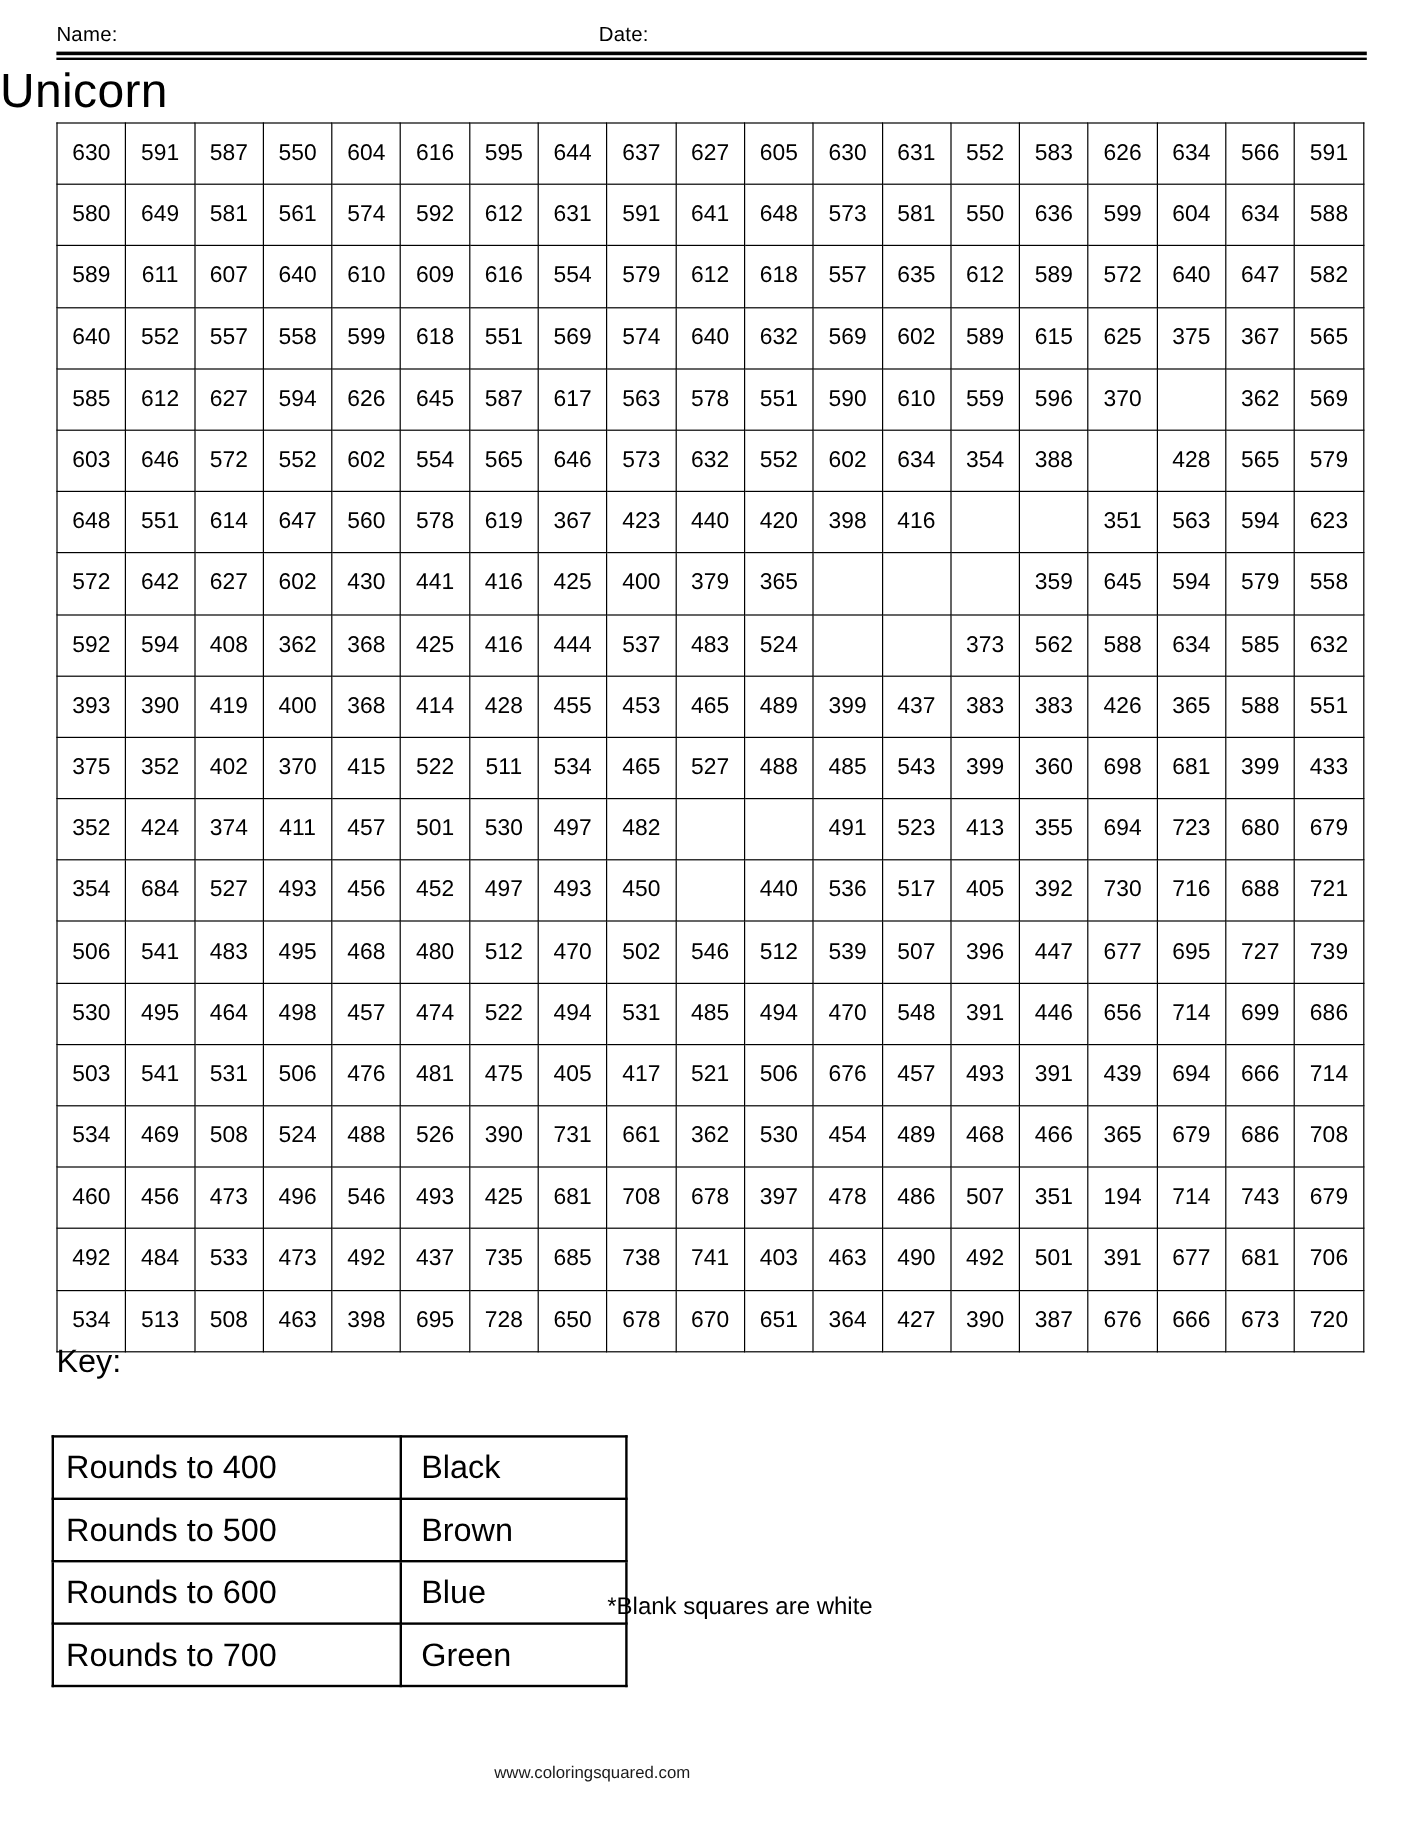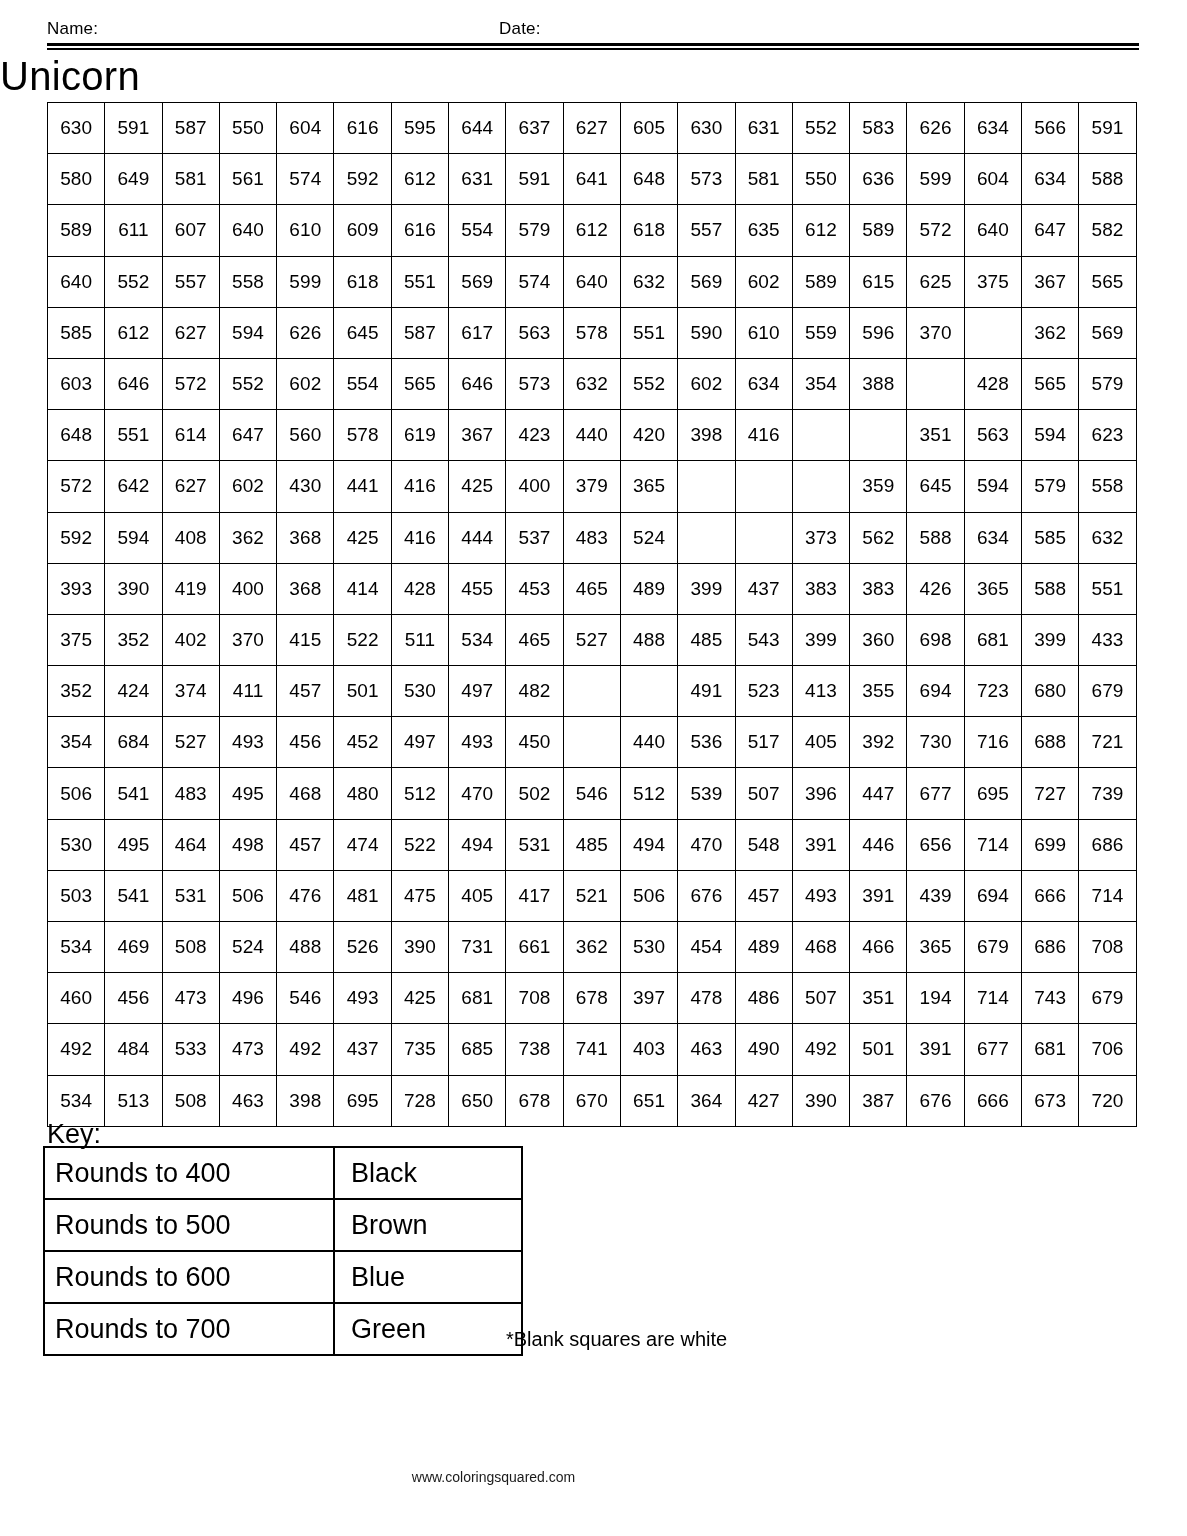--- a/index.html
+++ b/index.html
@@ -86,21 +86,21 @@
   .key-heading {
     position: absolute;
     left: 47px;
     top: 1116px;
     font-size: 27px;
     line-height: 36px;
   }
   .key-wrap {
     position: absolute;
     left: 43px;
-    top: 1146px;
+    top: 1196px;
   }
   table.key {
     border-collapse: collapse;
     table-layout: fixed;
     border: 2.2px solid #000;
   }
   table.key td {
     border: 2.2px solid #000;
     height: 50px;
     padding: 0 0 0 10px;

